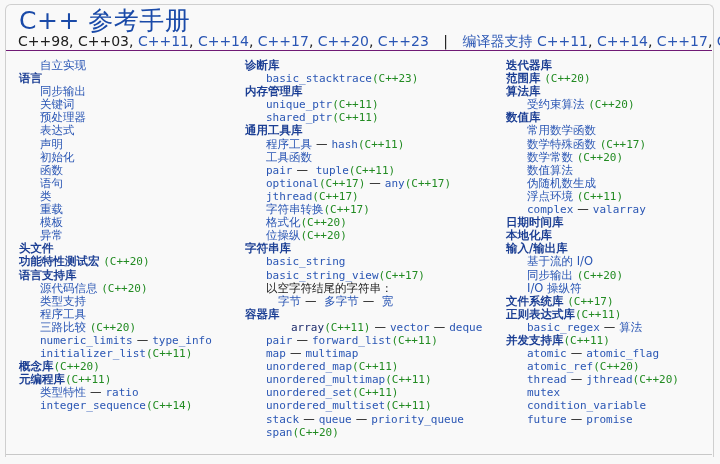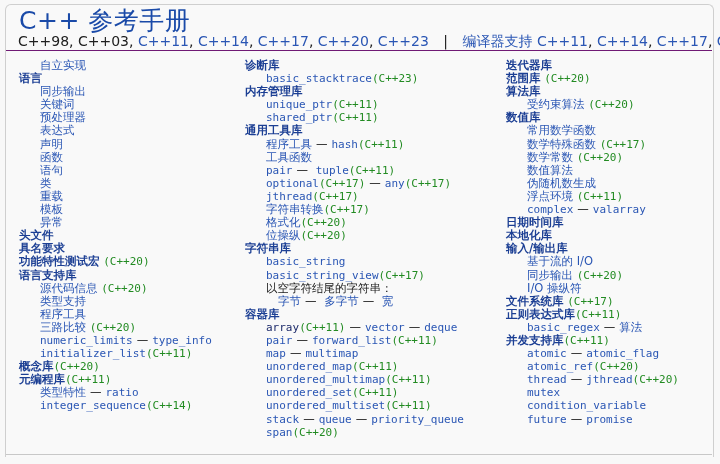--- a/index.html
+++ b/index.html
@@ -38,21 +38,21 @@
   .col3 { left:506px; }
   .row { white-space:nowrap; height:13.1px; }
   .h { font-weight:bold; color:#1c3f94; }
   .l { color:#2a56b4; }
   .ind { padding-left:21px; }
   .ind2 { padding-left:33px; }
   .mono { font-family:"DejaVu Sans Mono", monospace; font-size:11px; color:#2a56b4; }
   .ver { font-family:"DejaVu Sans Mono", monospace; font-size:11px; color:#228b22; }
   .plain { color:#202020; }
   .dash { color:#202020; margin:0 4px; }
-  .dark { color:#1c2a6a; }
+  .dark { color:#1c2a6a;margin-left:25px; }
 </style>
 </head>
 <body>
 
 <div class="frame"></div>
 
 <div class="header">
   <div class="title">C++ 参考手册</div>
   <div class="versions">
     <span>C++98, C++03, </span><a>C++11</a>, <a>C++14</a>, <a>C++17</a>, <a>C++20</a>, <a>C++23</a>
@@ -62,28 +62,28 @@
 </div>
 
 <div class="col col1">
   <div class="row ind"><span class="l">自立实现</span></div>
   <div class="row"><span class="h">语言</span></div>
   <div class="row ind"><span class="l">同步输出</span></div>
   <div class="row ind"><span class="l">关键词</span></div>
   <div class="row ind"><span class="l">预处理器</span></div>
   <div class="row ind"><span class="l">表达式</span></div>
   <div class="row ind"><span class="l">声明</span></div>
+  <div class="row ind"><span class="l">初始化</span></div>
   <div class="row ind"><span class="l">函数</span></div>
   <div class="row ind"><span class="l">语句</span></div>
   <div class="row ind"><span class="l">类</span></div>
   <div class="row ind"><span class="l">重载</span></div>
   <div class="row ind"><span class="l">模板</span></div>
   <div class="row ind"><span class="l">异常</span></div>
   <div class="row"><span class="h">头文件</span></div>
-  <div class="row"><span class="h">具名要求</span></div>
   <div class="row"><span class="h">功能特性测试宏</span> <span class="ver">(C++20)</span></div>
   <div class="row"><span class="h">语言支持库</span></div>
   <div class="row ind"><span class="l">源代码信息</span> <span class="ver">(C++20)</span></div>
   <div class="row ind"><span class="l">类型支持</span></div>
   <div class="row ind"><span class="l">程序工具</span></div>
   <div class="row ind"><span class="l">三路比较</span> <span class="ver">(C++20)</span></div>
   <div class="row ind"><span class="mono">numeric_limits</span><span class="dash">—</span><span class="mono">type_info</span></div>
   <div class="row ind"><span class="mono">initializer_list</span><span class="ver">(C++11)</span></div>
   <div class="row"><span class="h">概念库</span><span class="ver">(C++20)</span></div>
   <div class="row"><span class="h">元编程库</span><span class="ver">(C++11)</span></div>

